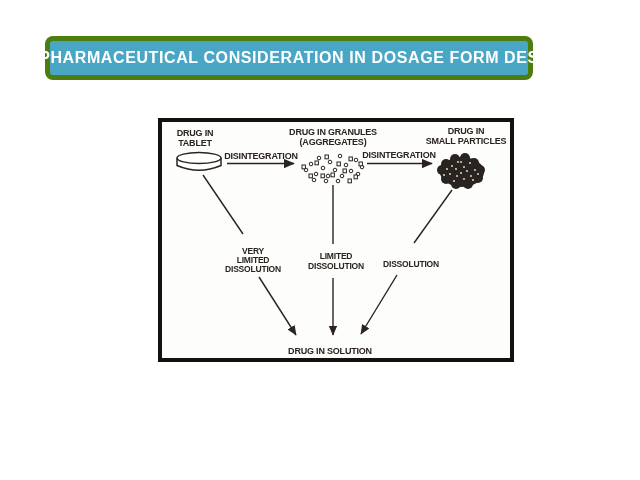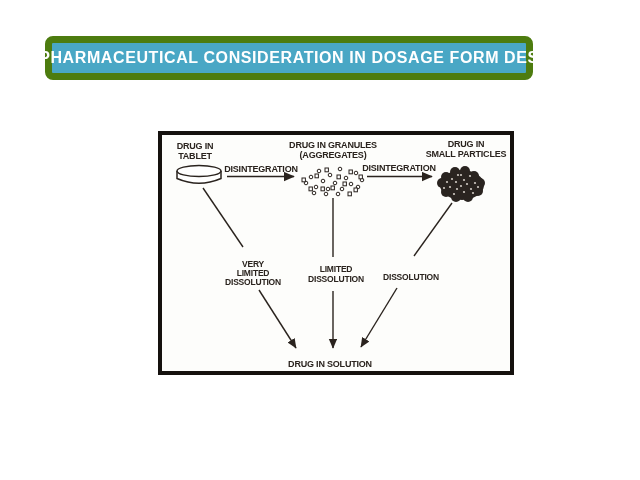--- a/index.html
+++ b/index.html
@@ -9,35 +9,35 @@
     font-family: "Liberation Sans", sans-serif;
     position: relative;
     overflow: hidden;
   }
   .slide { position: absolute; inset: 0; background: #ffffff; }
   .title-banner {
     position: absolute;
     left: 45px; top: 36px;
     width: 488px; height: 44px;
     background: var(--accent, #49a7c5);
-    border: 7px solid #4d7c0f;
+    border: 5px solid #4d7c0f;
     border-radius: 8px;
     display: flex; align-items: center; justify-content: center;
     box-sizing: border-box;
   }
   .title-banner .title-text {
     color: #ffffff;
     font-weight: bold;
     font-size: 16px;
     letter-spacing: 0.6px;
     white-space: nowrap;
   }
   .diagram-wrap {
     position: absolute;
-    left: 158px; top: 131px;
+    left: 158px; top: 118px;
     width: 332px; height: 244px;
   }
   svg { display: block; }
   text {
     font-family: "Liberation Sans", sans-serif;
     font-weight: bold;
     fill: var(--ink, #2a231e);
   }
   .node-label { font-size: 9px; letter-spacing: -0.2px; }
   .edge-label { font-size: 9px; letter-spacing: -0.2px; }

